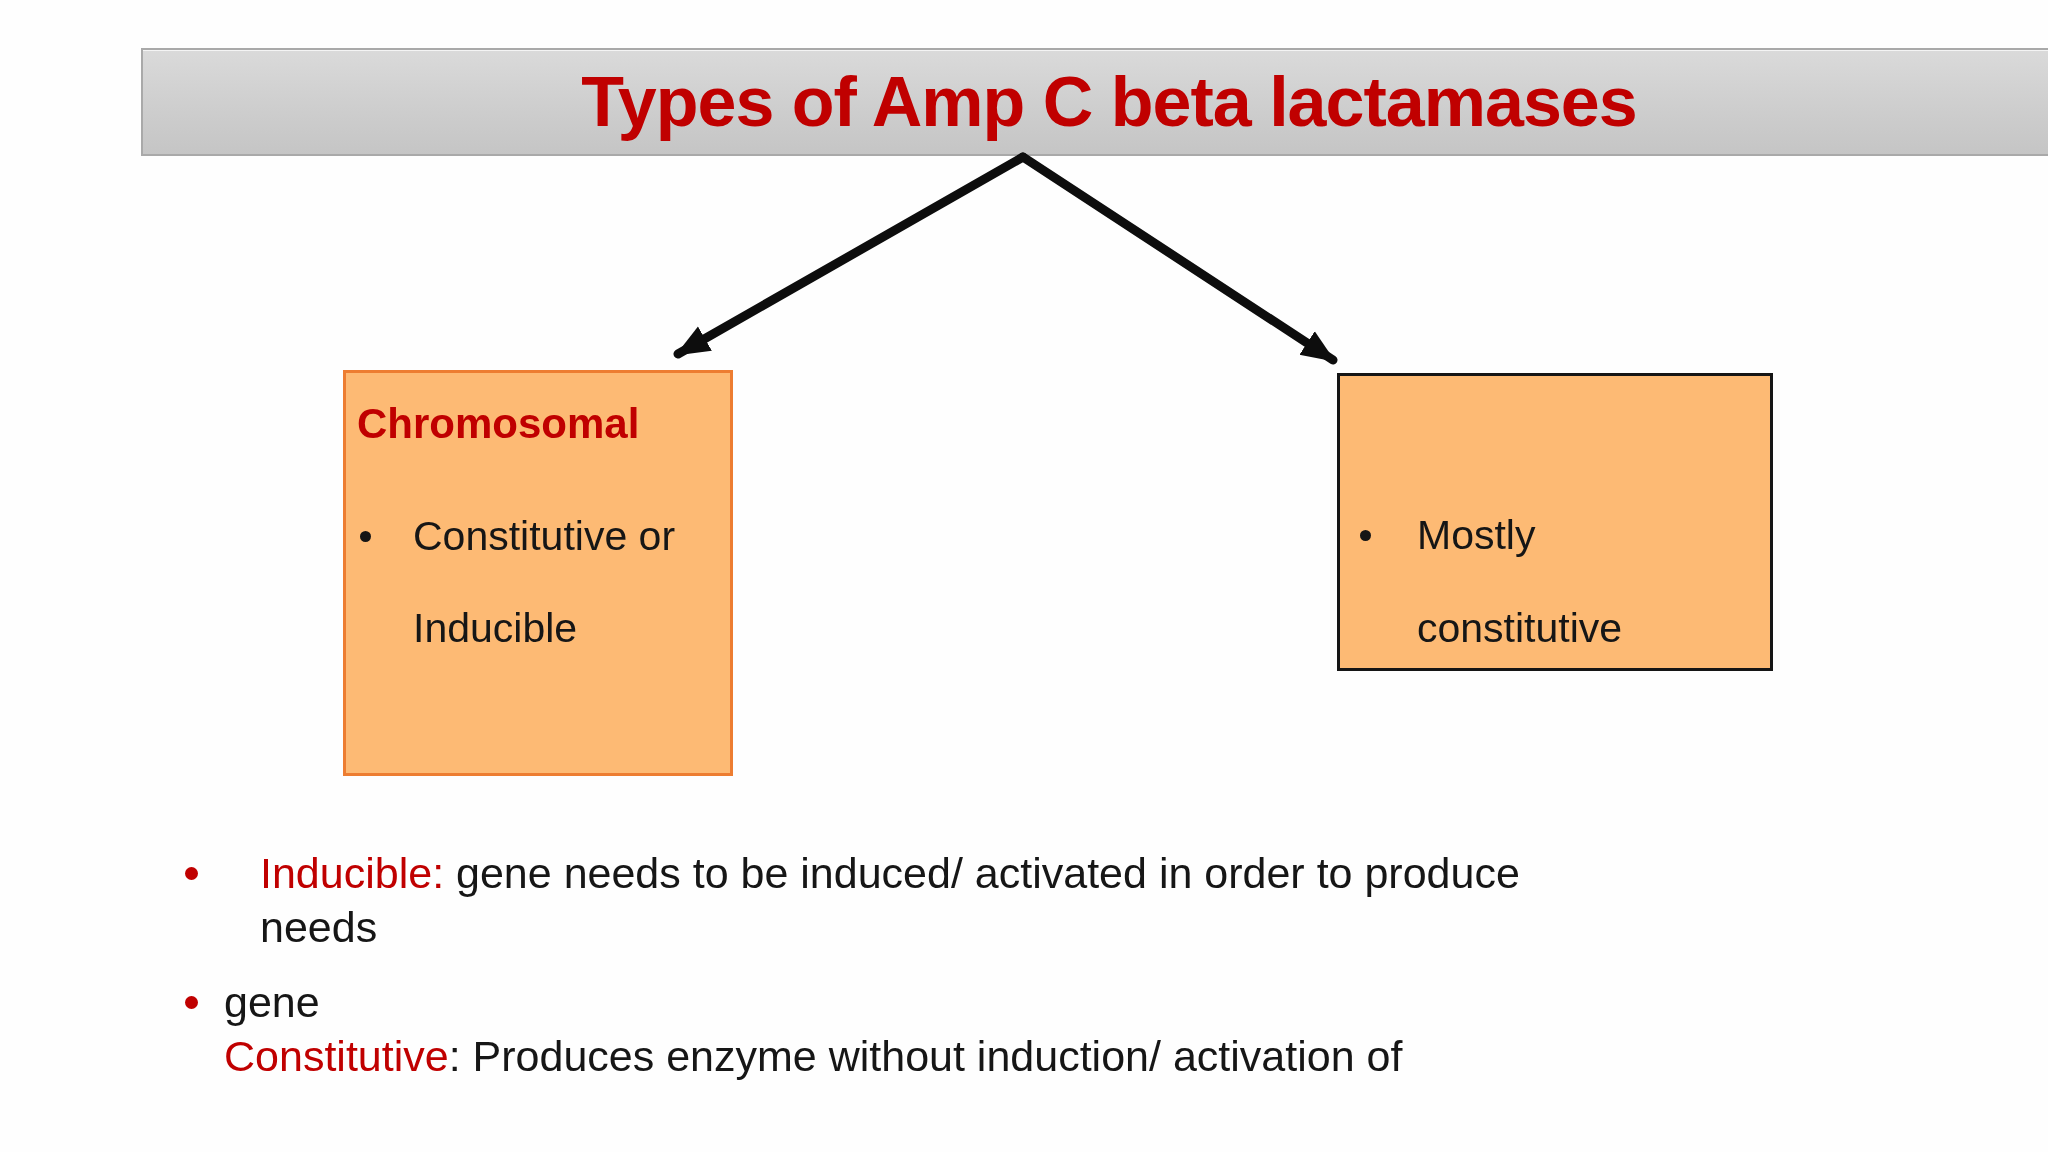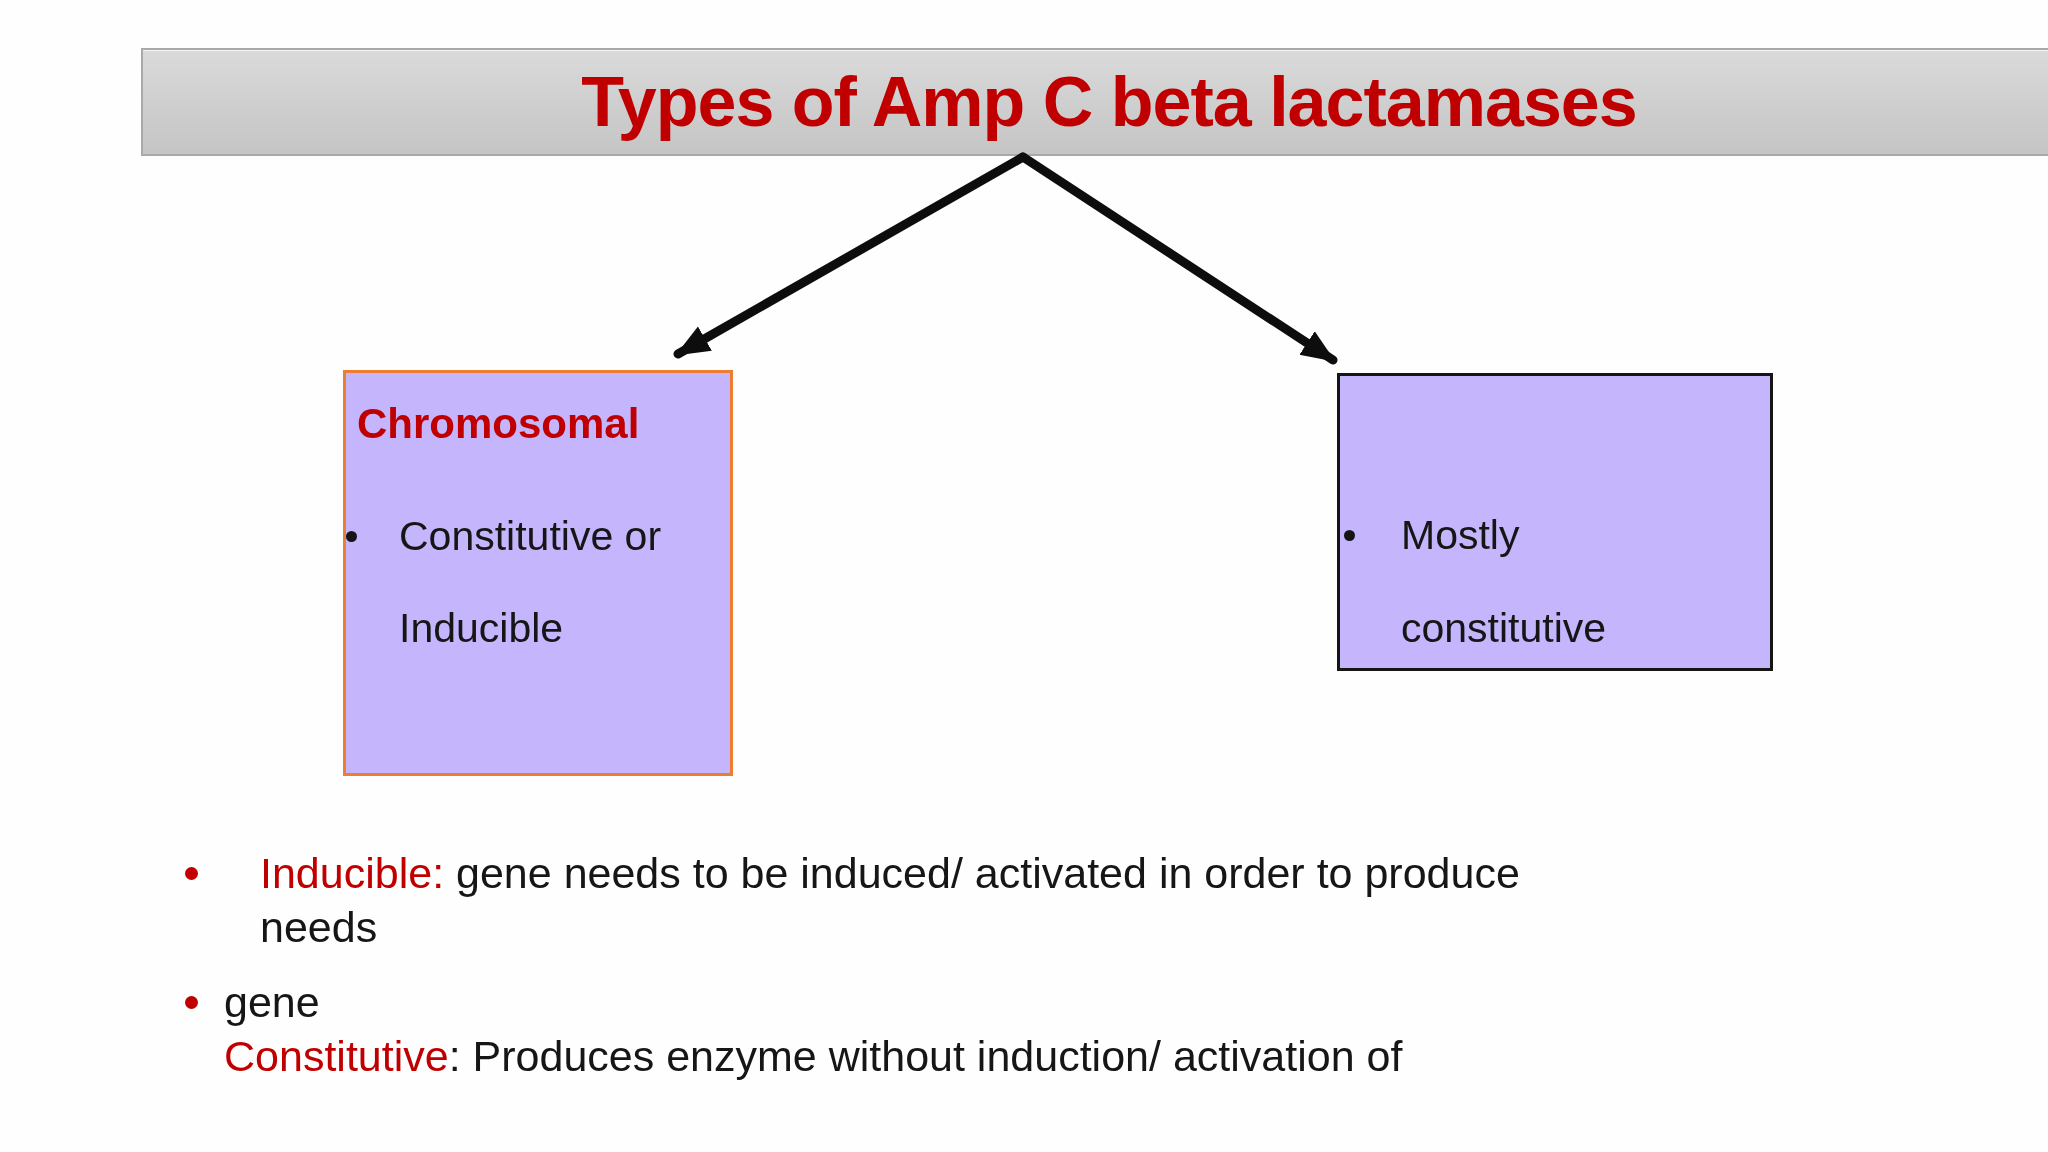--- a/index.html
+++ b/index.html
@@ -44,21 +44,21 @@
   .arrows {
     position: absolute;
     left: 0;
     top: 0;
   }
 
   
   .cat-box {
     position: absolute;
     box-sizing: border-box;
-    background: #c4b5fd;
+    background: #fdba74;
   }
   .box-chromosomal {
     left: 343px;
     top: 370px;
     width: 390px;
     height: 406px;
     border: 3px solid var(--orange-border, #ed7d31);
   }
   .box-plasmid {
     left: 1337px;
@@ -82,22 +82,23 @@
     position: absolute;
     left: 0;
     right: 0;
     top: 117px;
   }
   .box-plasmid .box-bullets { top: 113px; }
   .bullet-row {
     display: flex;
     align-items: center;
     height: 92px;
-  }
-  .box-plasmid .bullet-row { height: 93px; padding-left: 4px; }
+    padding-left: 14px;
+  }
+  .box-plasmid .bullet-row { height: 93px; padding-left: 20px; }
   .bullet-dot {
     flex: none;
     width: 11px;
     height: 11px;
     border-radius: 50%;
     background: #151515;
     margin-right: 42px;
   }
   .box-plasmid .bullet-dot { margin-right: 46px; }
   .bullet-row.cont .bullet-dot { visibility: hidden; }

